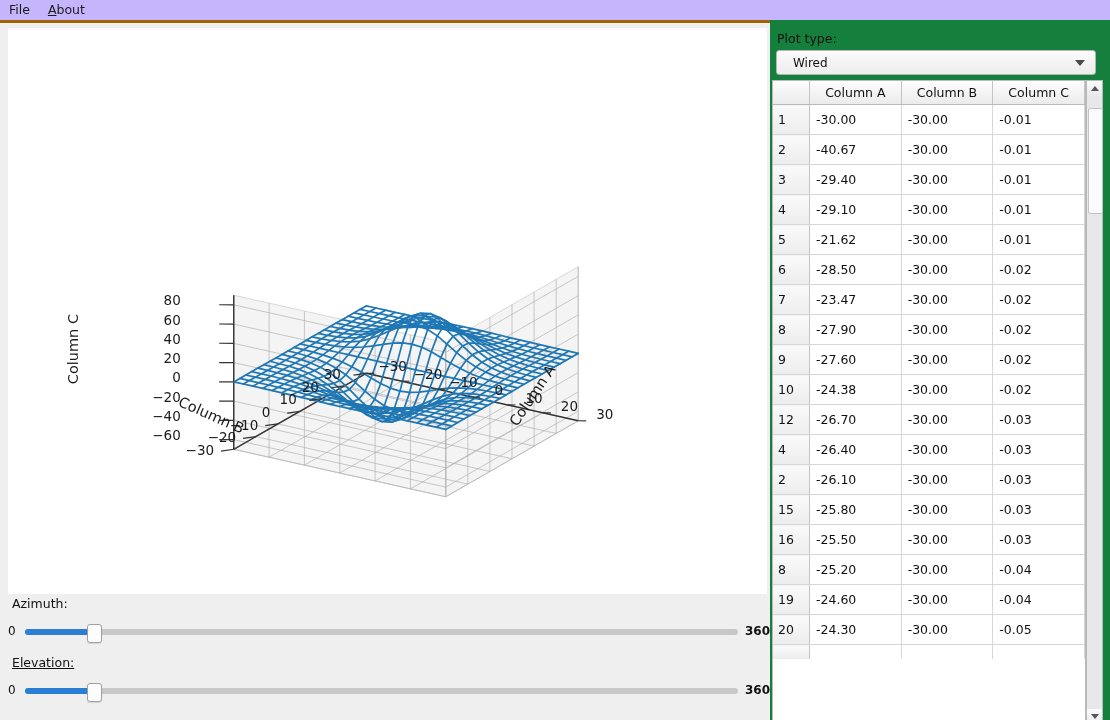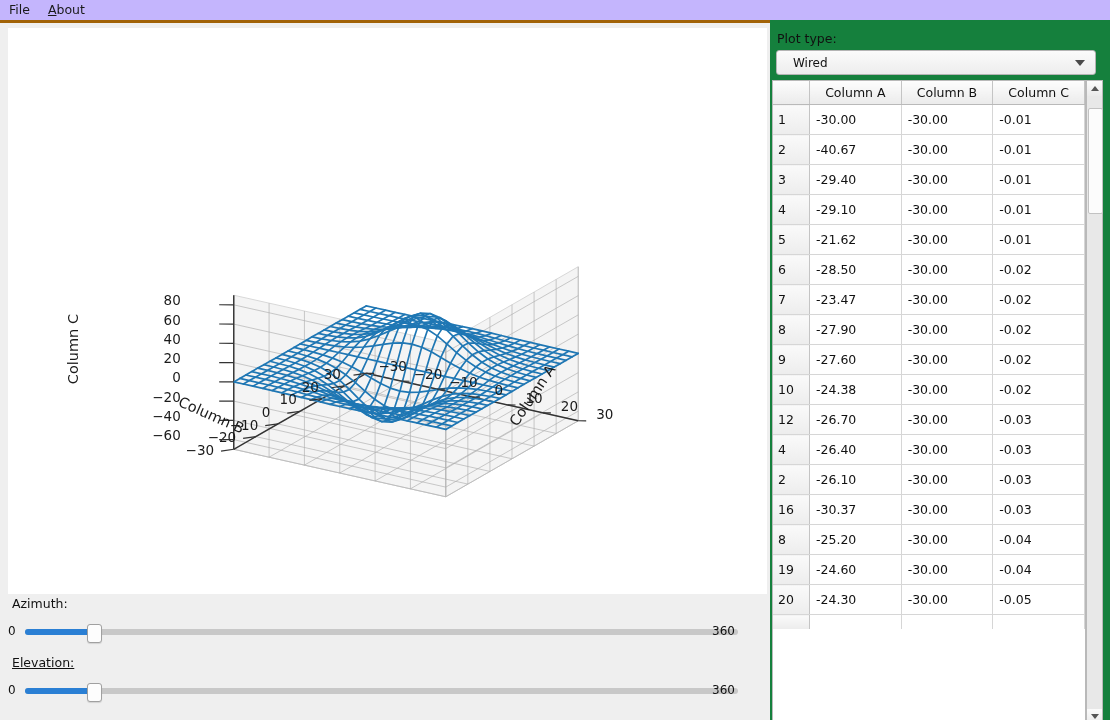--- a/index.html
+++ b/index.html
@@ -41,21 +41,21 @@
     background: #efefef;
   }
   .ctl-label {
     position: absolute; font-size: 12.5px; color: #111;
   }
   .slider-row { position: absolute; left: 0; width: 770px; height: 22px; }
   .slider-min, .slider-max {
     position: absolute; top: 3px; font-size: 12px; color: #111;
   }
   .slider-min { left: 8px; }
-  .slider-max { left: 712px; }
+  .slider-max { left: 745px; font-weight: bold; }
   .slider-track {
     position: absolute; left: 25px; top: 8px;
     width: 713px; height: 6px;
     background: #c8c8c8; border-radius: 3px;
   }
   .slider-fill {
     position: absolute; left: 0; top: 0; height: 6px;
     background: #2a7fd4; border-radius: 3px;
   }
   .slider-thumb {
@@ -465,22 +465,28 @@
               <td>-30.00</td>
               <td>-0.03</td>
             </tr>
             <tr>
               <td class="rownum">2</td>
               <td>-26.10</td>
               <td>-30.00</td>
               <td>-0.03</td>
             </tr>
             <tr>
+              <td class="rownum">15</td>
+              <td>-25.80</td>
+              <td>-30.00</td>
+              <td>-0.03</td>
+            </tr>
+            <tr>
               <td class="rownum">16</td>
-              <td>-30.37</td>
+              <td>-25.50</td>
               <td>-30.00</td>
               <td>-0.03</td>
             </tr>
             <tr>
               <td class="rownum">8</td>
               <td>-25.20</td>
               <td>-30.00</td>
               <td>-0.04</td>
             </tr>
             <tr>

